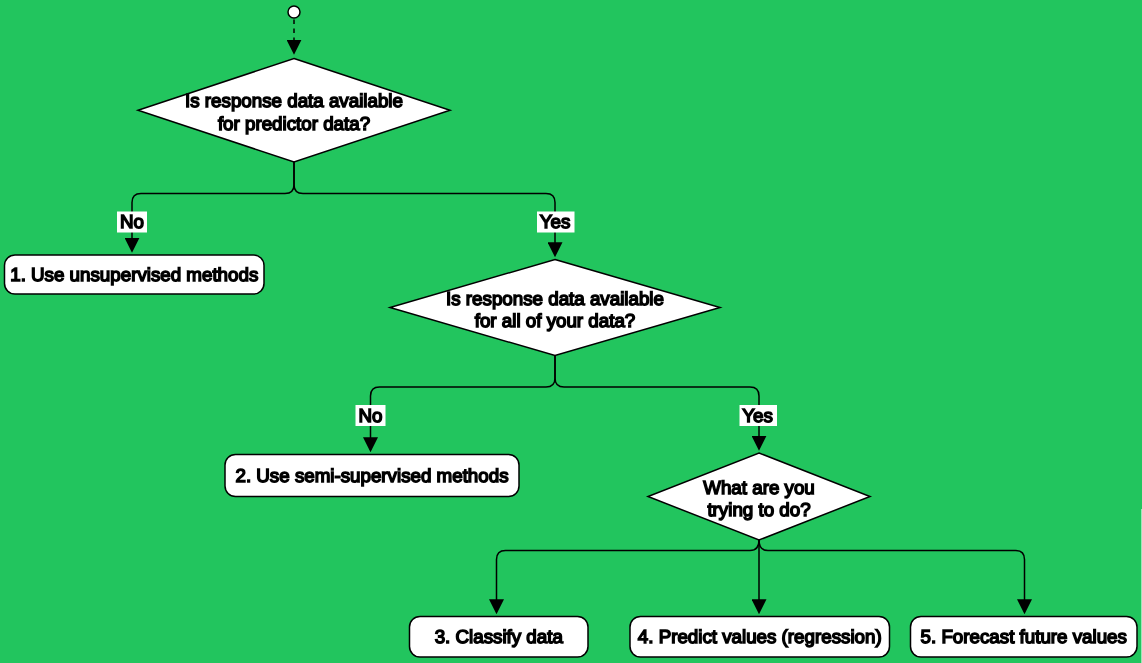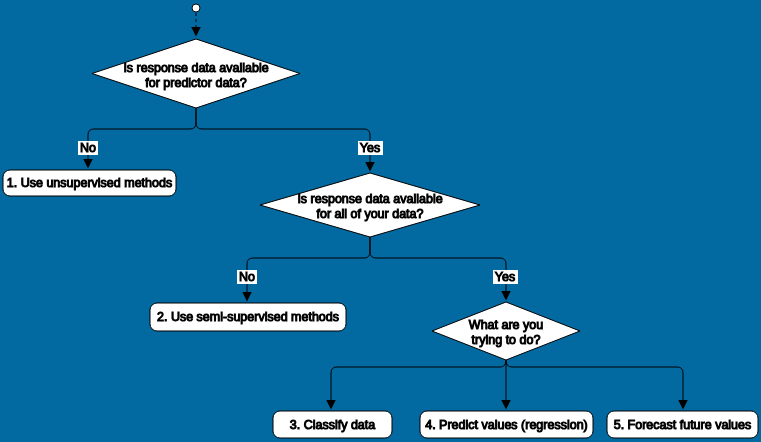--- a/index.html
+++ b/index.html
@@ -4,21 +4,21 @@
 <style>
   html, body {
     margin: 0;
     padding: 0;
     background: #ffffff;
   }
   .canvas {
     position: relative;
     width: 761px;
     height: 442px;
-    background: #0369a1;
+    background: #22c55e;
     font-family: "Liberation Sans", sans-serif;
   }
   svg {
     display: block;
   }
   .edge {
     fill: none;
     stroke: #000000;
     stroke-width: 1;
   }

